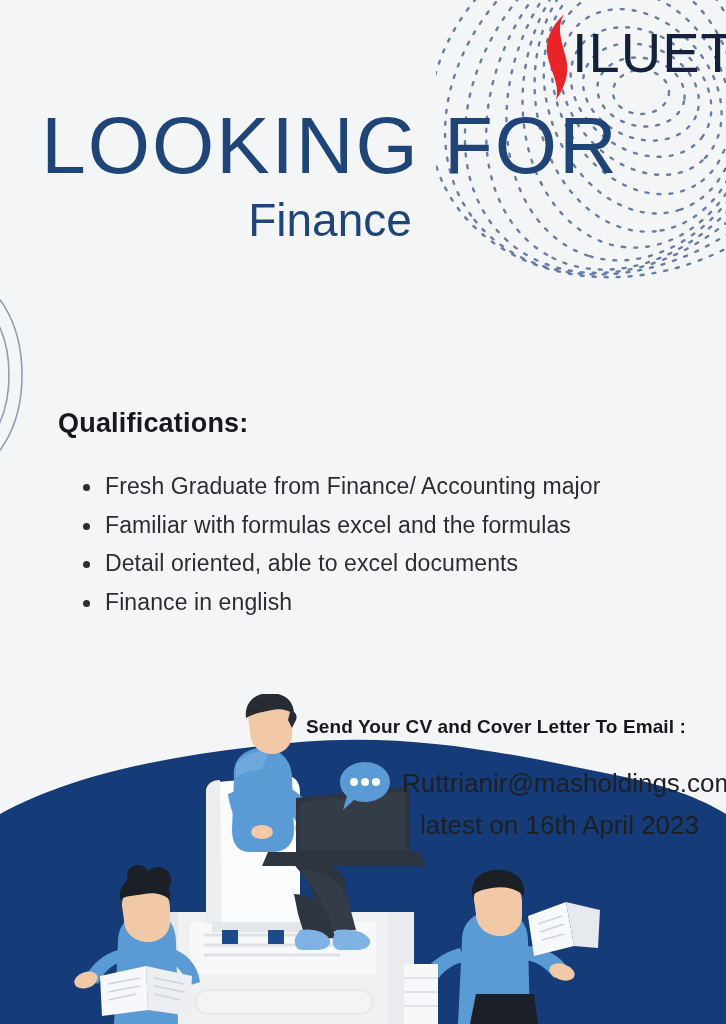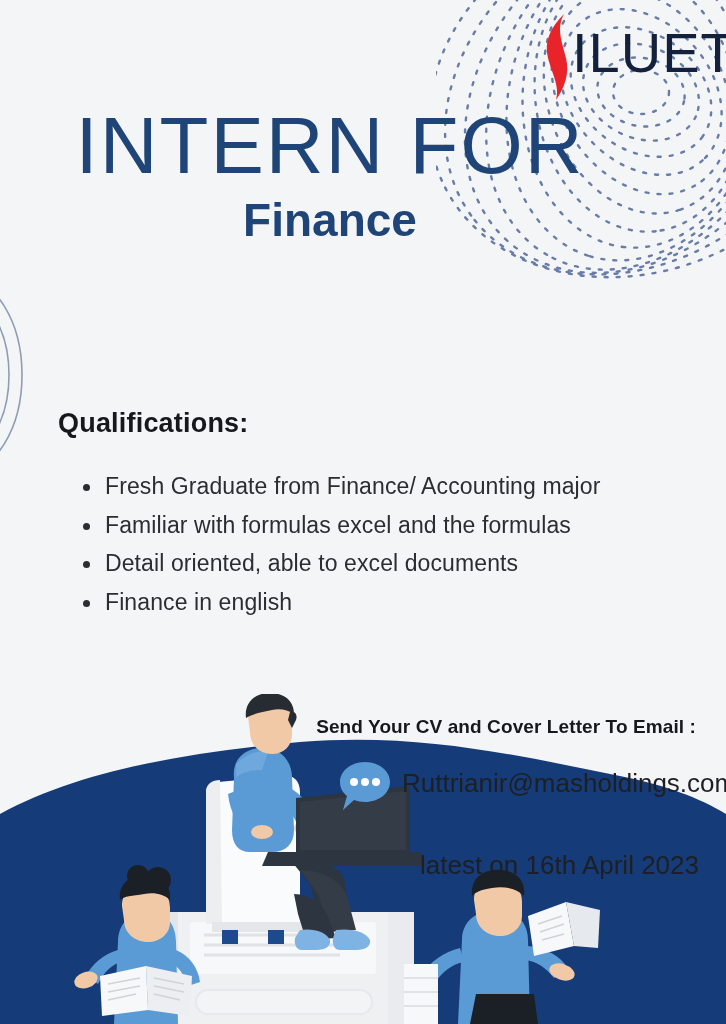--- a/index.html
+++ b/index.html
@@ -79,21 +79,21 @@
   .intern {
     font-size: 96px;
     font-weight: 700;
     letter-spacing: 1px;
     color: #1b4079;
     line-height: 1.08;
     margin: 14px 0 0 0;
   }
   .finance {
     font-size: 46px;
-    font-weight: 700;
+    font-weight: 400;
     color: #1f4578;
     line-height: 1.1;
     margin: 6px 0 0 0;
   }
 
   
   .quals {
     position: absolute;
     top: 408px;
     left: 58px;
@@ -130,42 +130,41 @@
     background: #2b2d31;
   }
 
   
   .contact {
     position: absolute;
     top: 716px;
     left: 296px;
     width: 400px;
     z-index: 7;
-    text-align: right;
+    text-align: center;
   }
   .contact-title {
     font-size: 19px;
     font-weight: 700;
     color: #16181c;
     margin: 0 0 24px 0;
     letter-spacing: 0.1px;
   }
   .contact-lines {
     padding-left: 106px;
   }
   .contact-email,
   .contact-deadline {
     font-size: 26px;
     color: #1d1f23;
     line-height: 1.62;
     white-space: nowrap;
   }
   .contact-deadline {
     padding-left: 18px;
-    margin-top: 40px;
   }
 
   
   .scene {
     position: absolute;
     left: 0;
     bottom: 0;
     width: 726px;
     height: 330px;
     z-index: 4;
@@ -222,21 +221,21 @@
 
   <div class="logo">
     <svg viewBox="0 0 200 96" width="200" height="96">
       <path d="M34 6 C20 20, 14 34, 18 50 C22 66, 30 78, 26 92
                C34 80, 40 66, 36 50 C32 34, 26 20, 34 6 Z" fill="#e8232a"></path>
     </svg>
     <div class="logo-word">ILUETA</div>
   </div>
 
   <div class="heading-block">
-    <h1 class="looking-for">INTERN FOR</h1>
+    <h1 class="looking-for">LOOKING FOR</h1>
     <h3 class="finance">Finance</h3>
   </div>
 
   <div class="quals">
     <div class="quals-title">Qualifications:</div>
     <ul class="quals-list">
       <li>Fresh Graduate from Finance/ Accounting major</li>
       <li>Familiar with formulas excel and the formulas</li>
       <li>Detail oriented, able to excel documents</li>
       <li>Finance in english</li>

